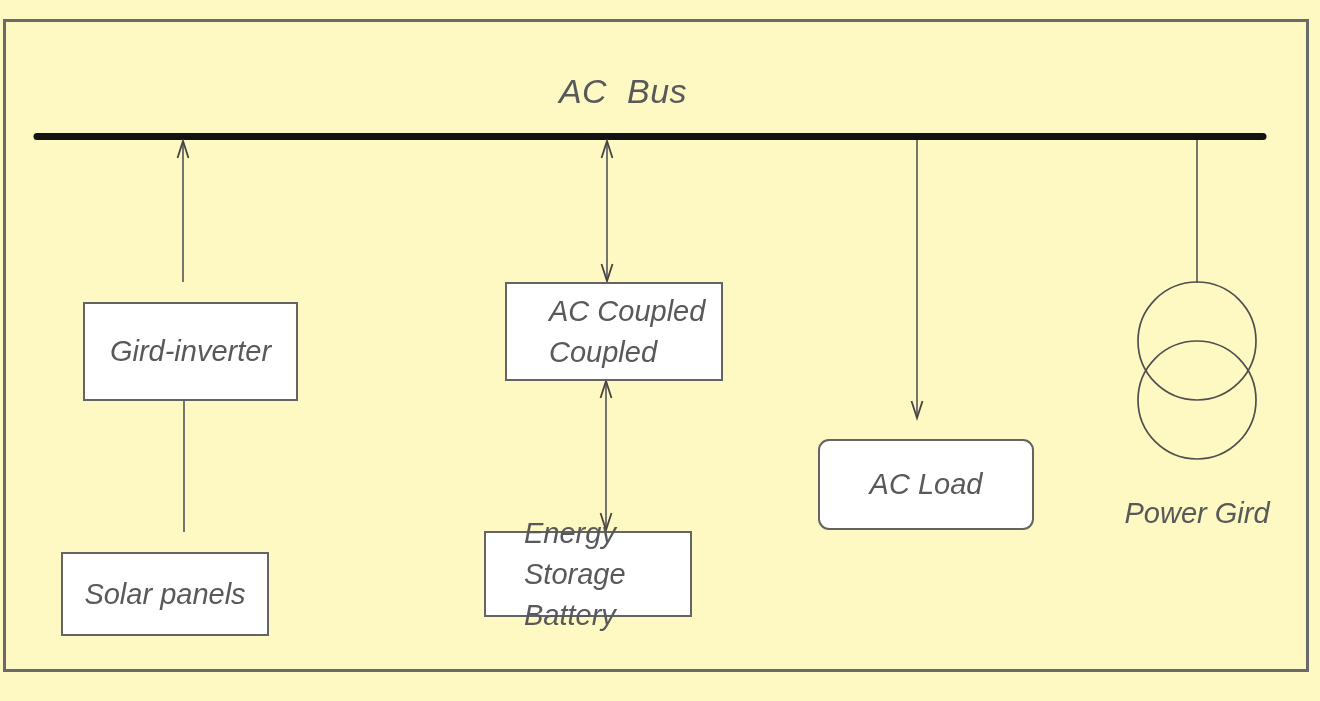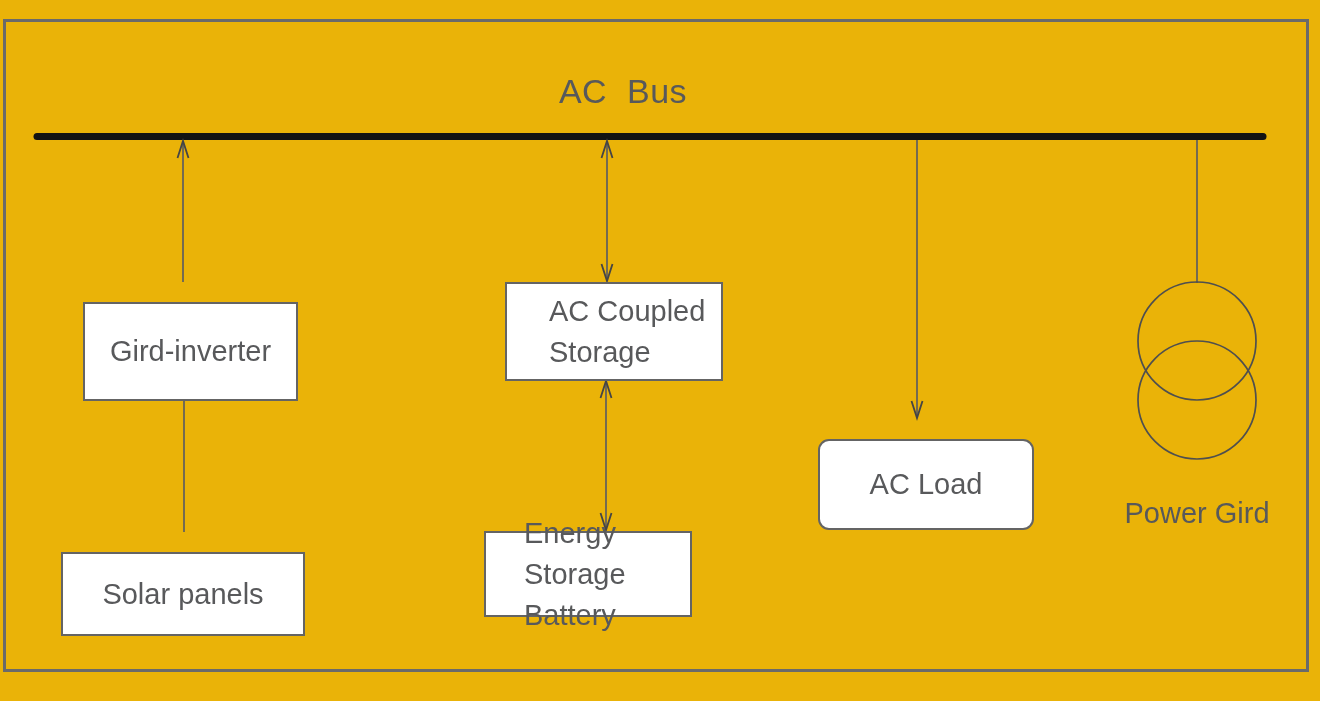--- a/index.html
+++ b/index.html
@@ -5,23 +5,24 @@
   html, body {
     margin: 0;
     padding: 0;
     background: #ffffff;
     font-family: "Liberation Sans", "DejaVu Sans", sans-serif;
   }
   .canvas {
     position: relative;
     width: 1320px;
     height: 701px;
-    background: #eab308;
+    background: #fef9c3;
     overflow: hidden;
     color: #57585a;
+    font-style: italic;
   }
   .outer-border {
     position: absolute;
     left: 3px;
     top: 19px;
     width: 1306px;
     height: 653px;
     border: 3px solid #6a6a6a;
     box-sizing: border-box;
     background: transparent;
@@ -53,21 +54,21 @@
     flex-direction: column;
     justify-content: center;
     font-size: 29px;
     color: #58595b;
     line-height: 41px;
   }
   .node-box.centered { align-items: center; text-align: center; margin-top: 20px; }
   .node-box.left-text { align-items: flex-start; }
   #box-grid-inverter   { left: 83px;  top: 282px; width: 215px; height: 99px; }
   #box-ac-coupled      { left: 505px; top: 282px; width: 218px; height: 99px; padding-left: 42px; }
-  #box-solar-panels    { left: 61px;  top: 532px; width: 244px; height: 84px; }
+  #box-solar-panels    { left: 61px;  top: 532px; width: 208px; height: 84px; }
   #box-energy-storage  { left: 484px; top: 531px; width: 208px; height: 86px; padding-left: 38px; }
   #box-ac-load         { left: 818px; top: 419px; width: 216px; height: 91px; border-radius: 11px; }
   .power-grid-label {
     position: absolute;
     left: 1097px;
     top: 497px;
     width: 200px;
     text-align: center;
     font-size: 29px;
     color: #58595b;
@@ -112,21 +113,21 @@
     <circle class="xfmr" cx="1197" cy="341" r="59"></circle>
     <circle class="xfmr" cx="1197" cy="400" r="59"></circle>
   </svg>
 
   <div class="node-box centered" id="box-grid-inverter">
     <span>Gird-inverter</span>
   </div>
 
   <div class="node-box left-text" id="box-ac-coupled">
     <div>AC Coupled</div>
-    <div>Storage</div>
+    <div>Coupled</div>
   </div>
 
   <div class="node-box centered" id="box-solar-panels">
     <span>Solar panels</span>
   </div>
 
   <div class="node-box left-text" id="box-energy-storage">
     <div>Energy Storage</div>
     <div>Battery</div>
   </div>

